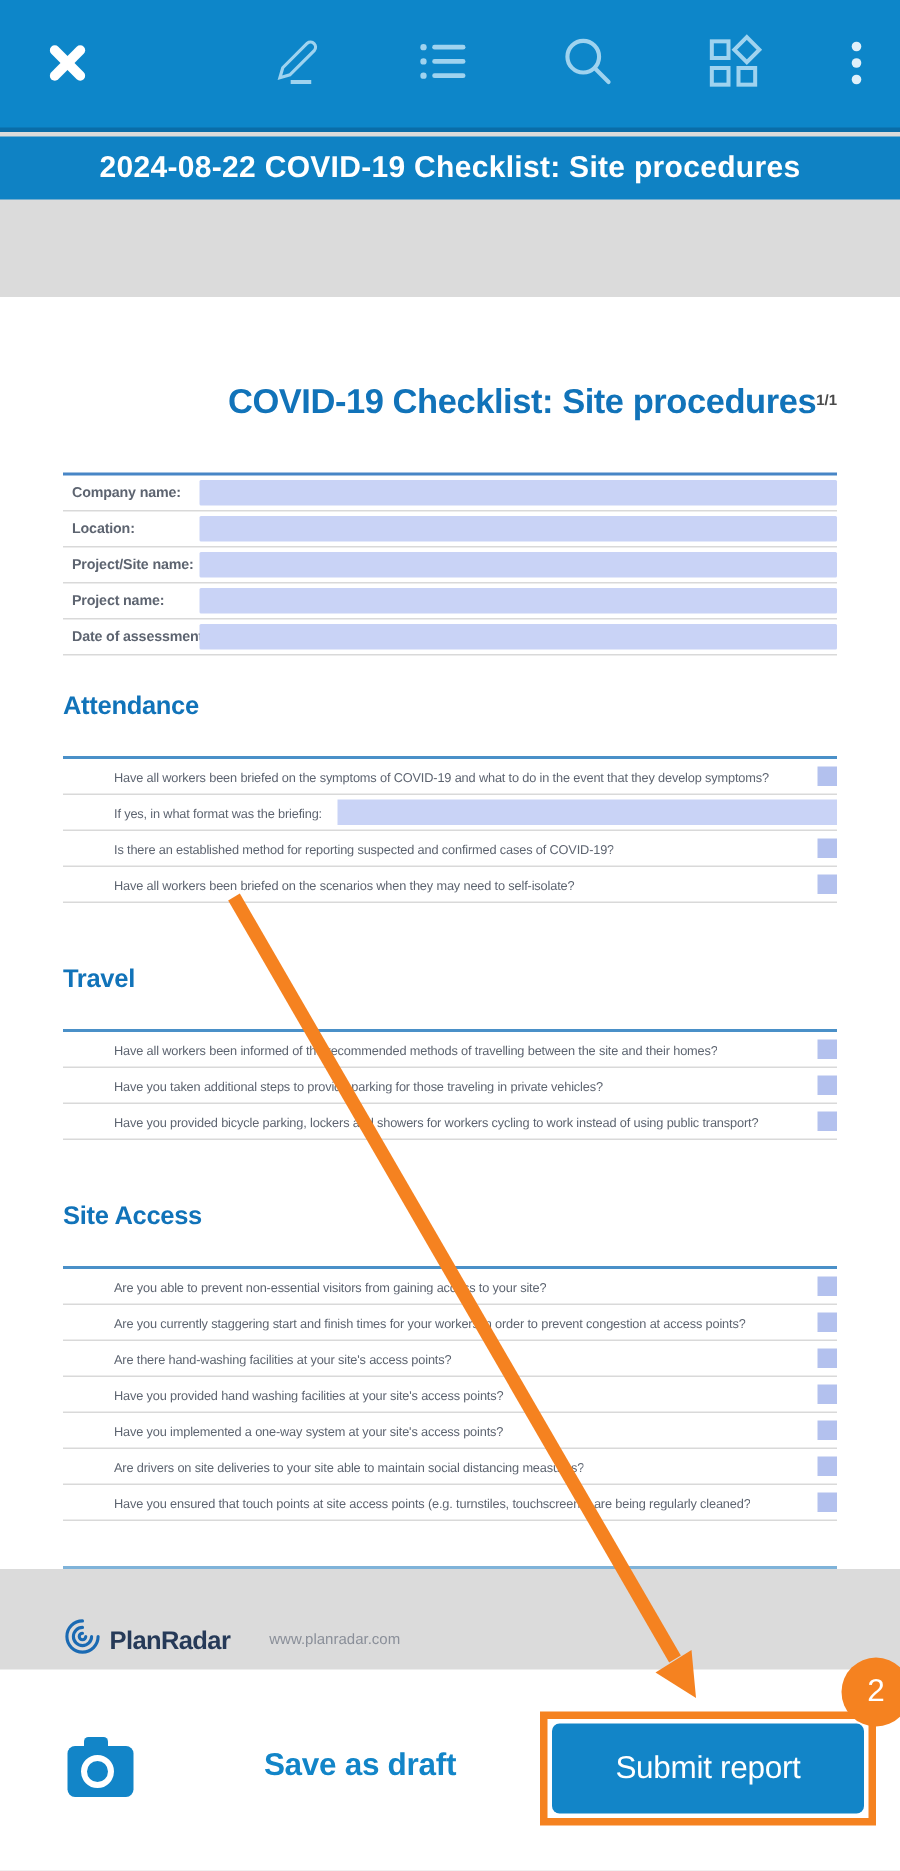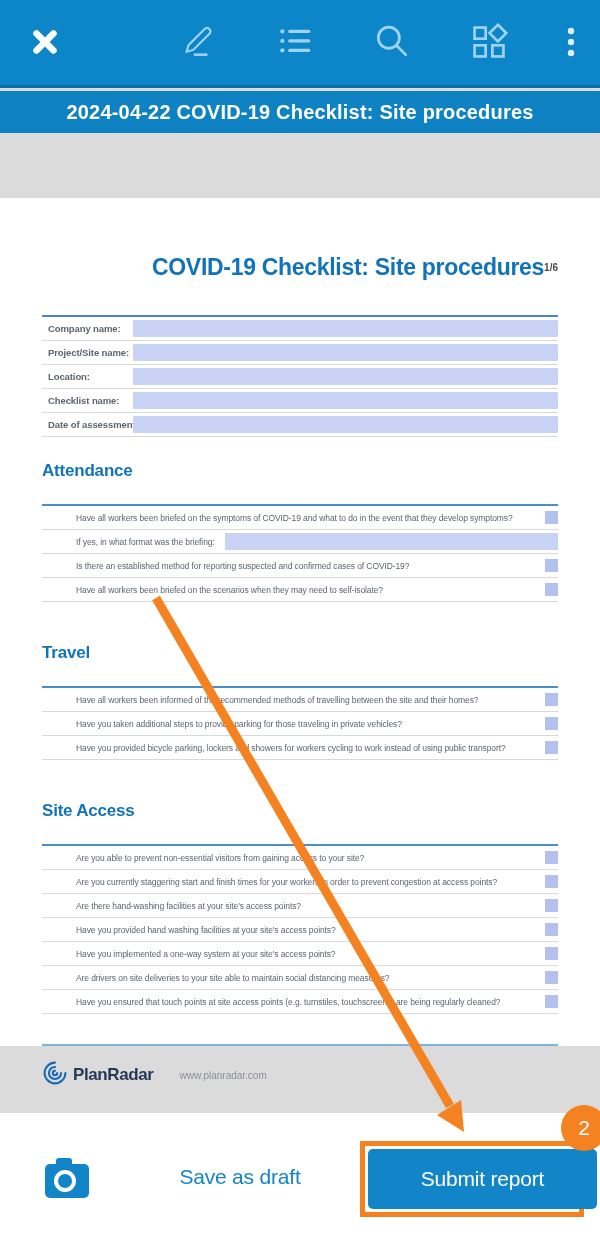--- a/index.html
+++ b/index.html
@@ -60,40 +60,40 @@
     padding-bottom:23px; border-bottom:2px solid #4a90c8;
   }
   .q-row {
     height:24px; display:flex; align-items:center;
     border-bottom:1px solid #d9d9d9;
   }
   .q-text { color:#5d6470; font-size:8.5px; letter-spacing:-0.1px; padding-left:6px; white-space:nowrap; overflow:hidden;margin-left:28px; }
   .q-check { width:13px; height:13px; background:#b3c1ee; margin-left:auto; flex-shrink:0; cursor:pointer; }
   .q-field { flex:1; height:17px; background:#c9d3f6; margin-left:10px; cursor:text; }
   .end-line { margin-top:30px; border-top:2px solid #7fb3d9; }
-  .doc-footer { margin-top:14px; display:flex; align-items:center; }
+  .doc-footer { margin-top:32px; display:flex; align-items:center; }
   .brand-name { color:#263a58; font-size:17px; font-weight:bold; letter-spacing:-0.4px; margin-left:5px; }
   .brand-url { color:#8a8f99; font-size:10px; margin-left:26px; }
   
   .bottombar {
     position:absolute; left:0; top:1113px; width:600px; height:134px;
     background:#ffffff;
     display:flex; align-items:center;
   }
   .camera-btn { position:absolute; left:44px; top:43px; width:48px; height:46px; cursor:pointer; }
   .save-draft {
     position:absolute; left:150px; top:52px; width:180px; text-align:center;
-    color:#1285c8; font-size:21px; letter-spacing:-0.2px; cursor:pointer;
+    color:#1285c8; font-size:21px; letter-spacing:-0.2px; cursor:pointer;font-weight:bold;
   }
   .submit-outline {
     position:absolute; left:360px; top:1141px; width:224px; height:76px;
     border:5px solid #f58220; background:transparent;
   }
   .submit-btn {
-    position:absolute; left:368px; top:1149px; width:229px; height:60px;
+    position:absolute; left:368px; top:1149px; width:208px; height:60px;
     background:#1285c8; border-radius:5px; border:none;
     color:#ffffff; font-size:21px; letter-spacing:-0.2px;
     display:flex; align-items:center; justify-content:center; cursor:pointer;
     font-family:"Liberation Sans", sans-serif;
   }
   .step-badge {
     position:absolute; left:561px; top:1105px; width:46px; height:46px;
     background:#f58220; border-radius:50%;
     display:flex; align-items:center; justify-content:center;
     color:#ffffff; font-size:21px;
@@ -169,44 +169,44 @@
             <circle cx="7" cy="8" r="3.2"></circle>
             <circle cx="7" cy="19" r="3.2"></circle>
             <circle cx="7" cy="30" r="3.2"></circle>
           </g>
         </svg>
     </span>
   </div>
 </div>
 
 <div class="titlebar">
-  <span>2024-04-22 COVID-19 Checklist: Site procedures</span>
+  <span>2024-08-22 COVID-19 Checklist: Site procedures</span>
 </div>
 
 <div class="page">
   <div class="doc-header">
     <span class="doc-title">COVID-19 Checklist: Site procedures</span>
-    <span class="page-ind">1/6</span>
+    <span class="page-ind">1/1</span>
   </div>
 
   <div class="info-table">
     <div class="info-row">
       <span class="info-label">Company name:</span>
       <div class="field"></div>
     </div>
     <div class="info-row">
+      <span class="info-label">Location:</span>
+      <div class="field"></div>
+    </div>
+    <div class="info-row">
       <span class="info-label">Project/Site name:</span>
       <div class="field"></div>
     </div>
     <div class="info-row">
-      <span class="info-label">Location:</span>
-      <div class="field"></div>
-    </div>
-    <div class="info-row">
-      <span class="info-label">Checklist name:</span>
+      <span class="info-label">Project name:</span>
       <div class="field"></div>
     </div>
     <div class="info-row">
       <span class="info-label">Date of assessment:</span>
       <div class="field"></div>
     </div>
   </div>
 
   <div class="section">
     <div class="sec-heading">Attendance</div>

